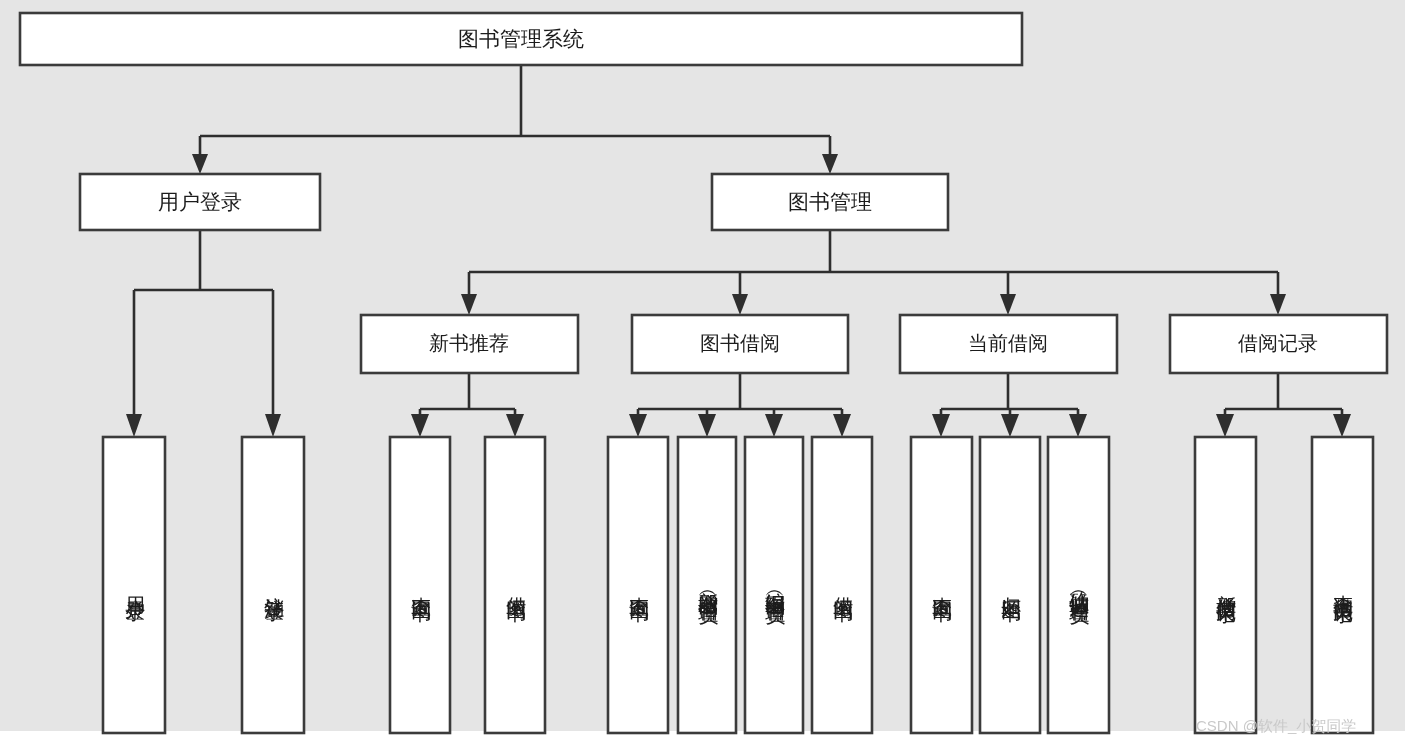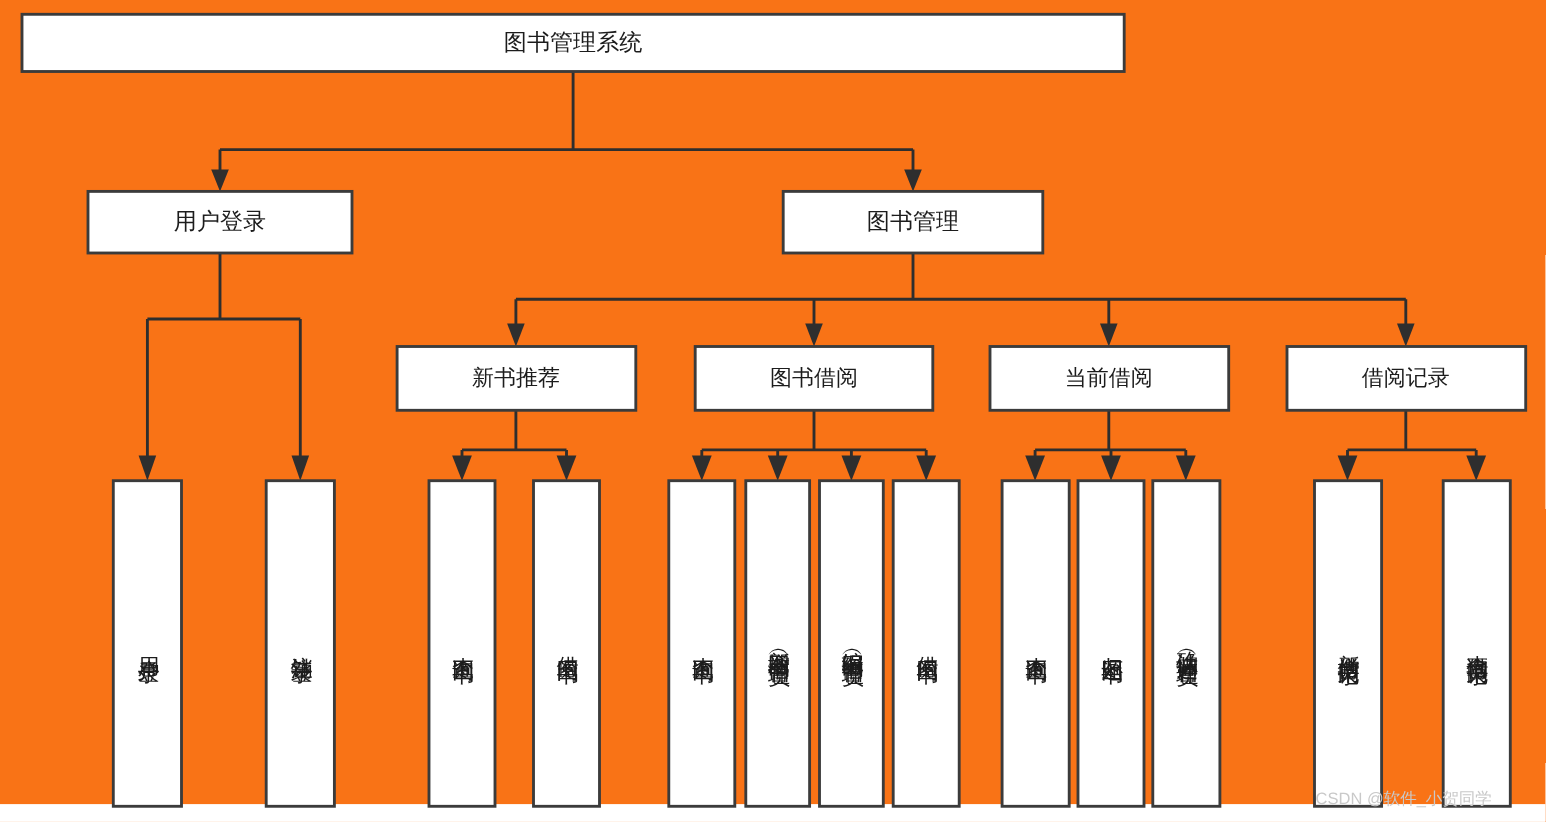--- a/index.html
+++ b/index.html
@@ -1,18 +1,18 @@
 <!DOCTYPE html>
 <html><head>
 <meta charset="utf-8">
 <style>
   html,body{margin:0;padding:0;background:#ffffff;}
   body{width:1405px;height:747px;overflow:hidden;
        font-family:"Liberation Sans","DejaVu Sans",sans-serif;}
-  #stage{position:relative;width:1405px;height:731px;background:#f97316;}
+  #stage{position:relative;width:1405px;height:731px;background:#e5e5e5;}
   svg{position:absolute;left:0;top:0;display:block;}
   .box{fill:#ffffff;stroke:#3b3b3b;stroke-width:2.6;}
   .lnk{stroke:#2e2e2e;stroke-width:2.6;fill:none;}
   .arrowhead{fill:#2e2e2e;stroke:none;}
   .lbl{fill:#1c1c1c;font-family:"Liberation Sans","DejaVu Sans",sans-serif;
        text-anchor:middle;dominant-baseline:middle;}
   .lbl-h{font-size:21px;}
   .lbl-h2{font-size:20px;}
   .lbl-v{font-size:20px;writing-mode:vertical-rl;text-orientation:upright;
          letter-spacing:2px;}

